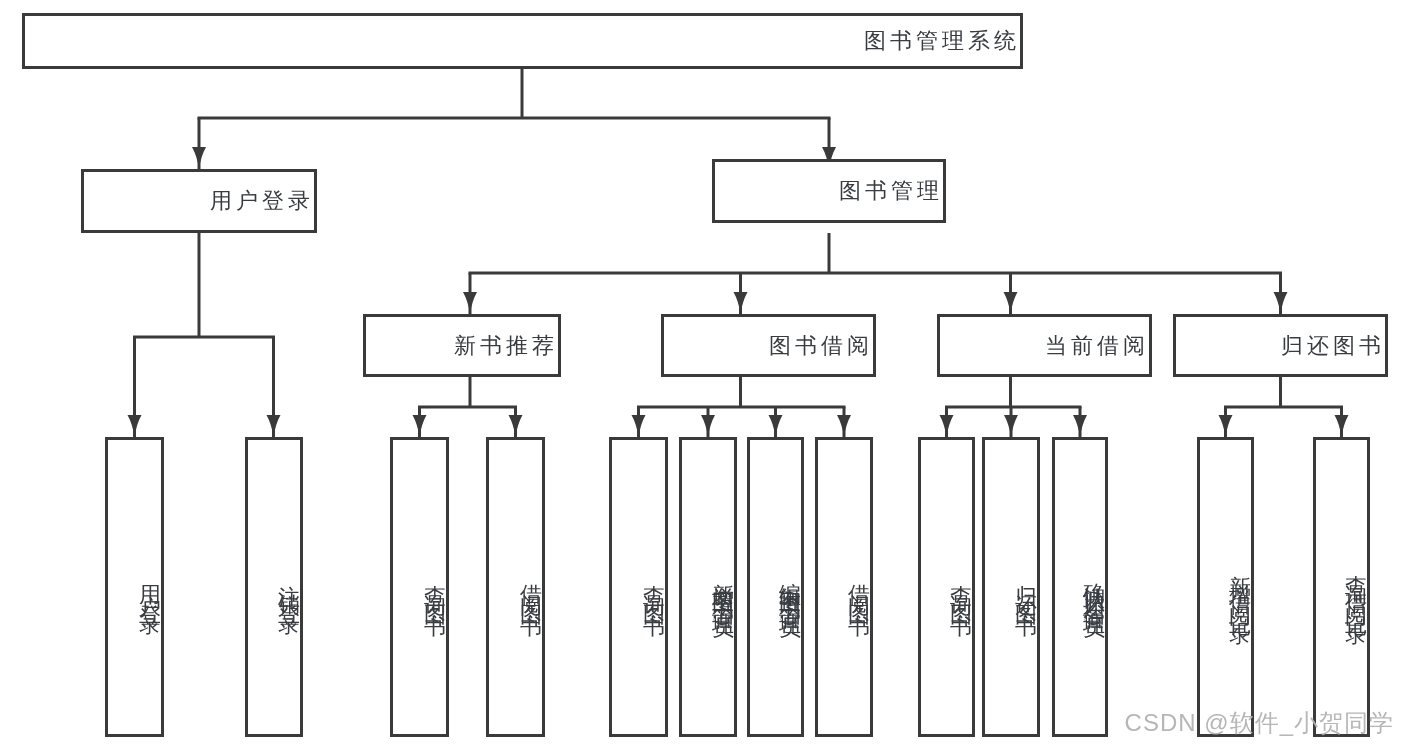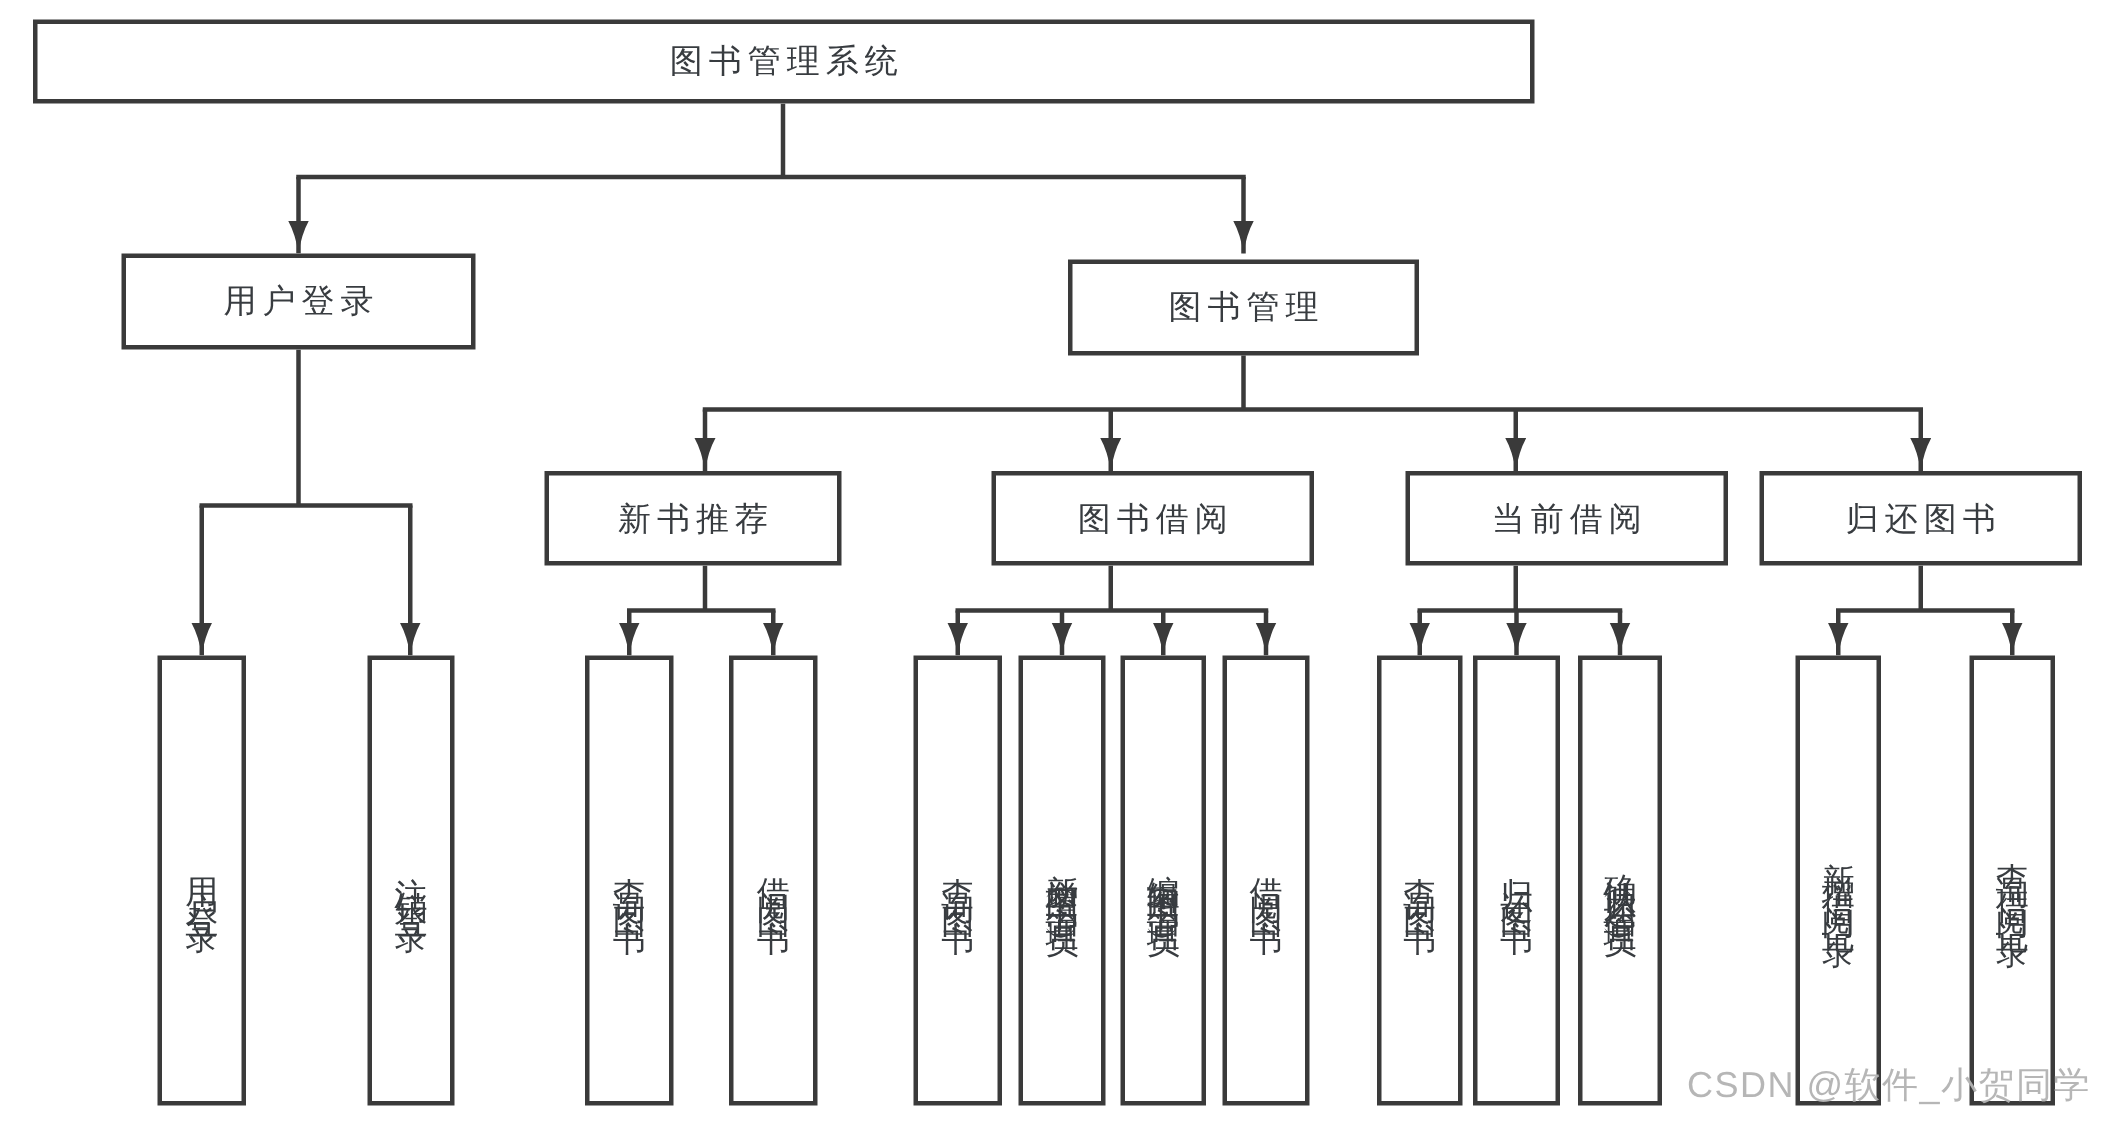--- a/index.html
+++ b/index.html
@@ -12,21 +12,21 @@
     overflow: hidden;
   }
   svg.wires { position: absolute; left: 0; top: 0; }
   .node {
     position: absolute;
     box-sizing: border-box;
     background: #ffffff;
     border: 3px solid #3a3a3a;
     display: flex;
     align-items: center;
-    justify-content: center;
+    justify-content: flex-end;
     color: #383c40;
     font-size: 22px;
     line-height: 1;
   }
   .hnode span { letter-spacing: 4px; text-indent: 4px; white-space: nowrap; }
   .vnode span {
     writing-mode: vertical-rl;
     text-orientation: mixed;
     letter-spacing: 10px;
     white-space: nowrap;
@@ -112,21 +112,21 @@
     </g>
   </svg>
 
   <div class="node hnode" style="left:22px; top:13px; width:1001px; height:56px;">
     <span>图书管理系统</span>
   </div>
 
   <div class="node hnode" style="left:81px; top:169px; width:236px; height:64px;">
     <span>用户登录</span>
   </div>
-  <div class="node hnode" style="left:712px; top:173px; width:234px; height:64px;">
+  <div class="node hnode" style="left:712px; top:159px; width:234px; height:64px;">
     <span>图书管理</span>
   </div>
 
   <div class="node hnode" style="left:363px; top:314px; width:198px; height:63px;">
     <span>新书推荐</span>
   </div>
   <div class="node hnode" style="left:633px; top:314px; width:215px; height:63px;margin-left:28px;">
     <span>图书借阅</span>
   </div>
   <div class="node hnode" style="left:937px; top:314px; width:215px; height:63px;">

